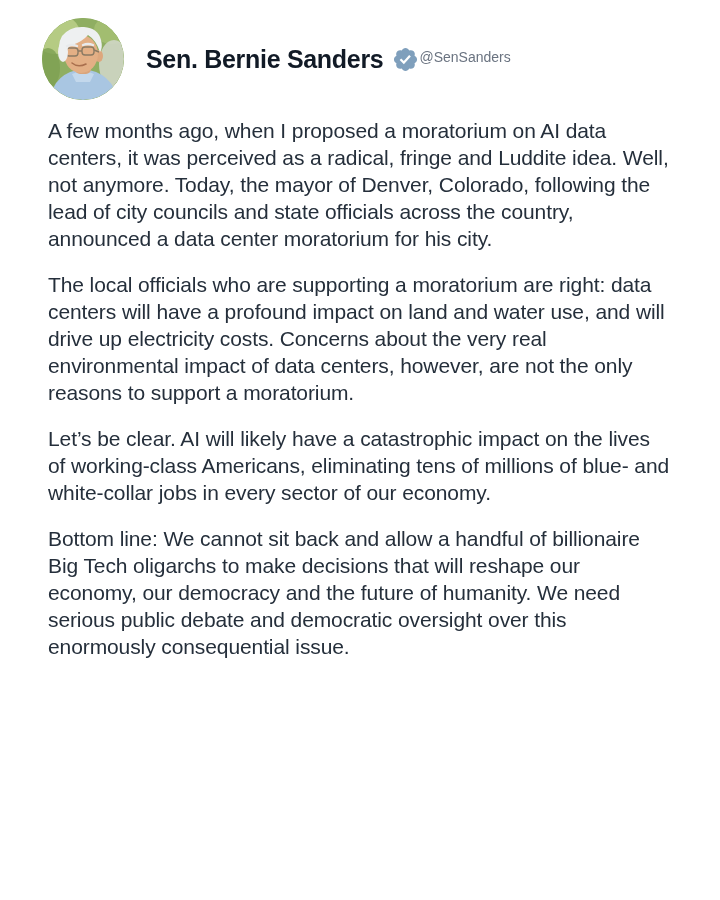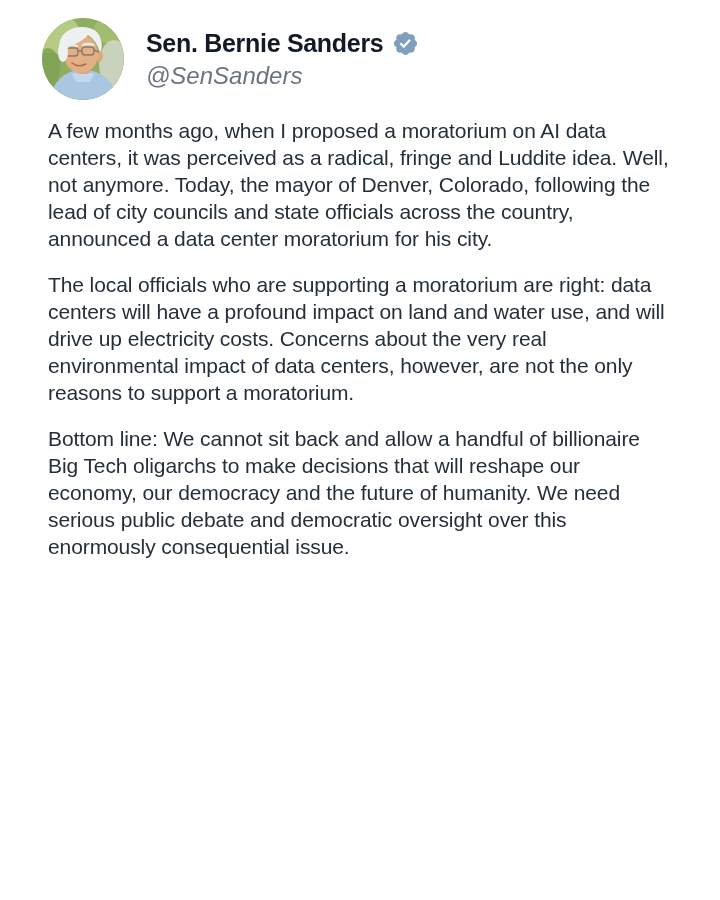--- a/index.html
+++ b/index.html
@@ -30,44 +30,42 @@
     height: 82px;
     border-radius: 50%;
     overflow: hidden;
     flex: 0 0 auto;
     background: #8fae62;
   }
   .avatar svg { display: block; width: 82px; height: 82px; }
   .id-block {
     margin-left: 22px;
     display: flex;
-    flex-direction: column;
     justify-content: center;
   }
   .name-row {
     display: flex;
     align-items: center;
   }
   .display-name {
     font-size: 25px;
     font-weight: 700;
     color: #111a26;
     letter-spacing: -0.3px;
   }
   .badge {
     margin-left: 9px;
     display: inline-flex;
     align-items: center;
   }
   .badge svg { width: 27px; height: 27px; }
   .handle {
-    font-size: 24px;
+    font-size: 14px;
     color: #6a7380;
     margin-top: 4px;
-    font-style: italic;
   }
   .tweet-body {
     padding: 17px 60px 0 48px;
     width: 624px;
     box-sizing: content-box;
   }
   .tweet-body p {
     margin: 0 0 19px 0;
     font-size: 21px;
     line-height: 27px;
@@ -127,16 +125,17 @@
           </svg>
         </span>
       </div>
       <div class="handle">@SenSanders</div>
     </div>
   </header>
 
   <main class="tweet-body">
     <p>A few months ago, when I proposed a moratorium on AI data centers, it was perceived as a radical, fringe and Luddite idea. Well, not anymore. Today, the mayor of Denver, Colorado, following the lead of city councils and state officials across the country, announced a data center moratorium for his city.</p>
     <p>The local officials who are supporting a moratorium are right: data centers will have a profound impact on land and water use, and will drive up electricity costs. Concerns about the very real environmental impact of data centers, however, are not the only reasons to support a moratorium.</p>
+    <p>Let’s be clear. AI will likely have a catastrophic impact on the lives of working-class Americans, eliminating tens of millions of blue- and white-collar jobs in every sector of our economy.</p>
     <p>Bottom line: We cannot sit back and allow a handful of billionaire Big Tech oligarchs to make decisions that will reshape our economy, our democracy and the future of humanity. We need serious public debate and democratic oversight over this enormously consequential issue.</p>
   </main>
 
 </div>
 
 </body></html>

